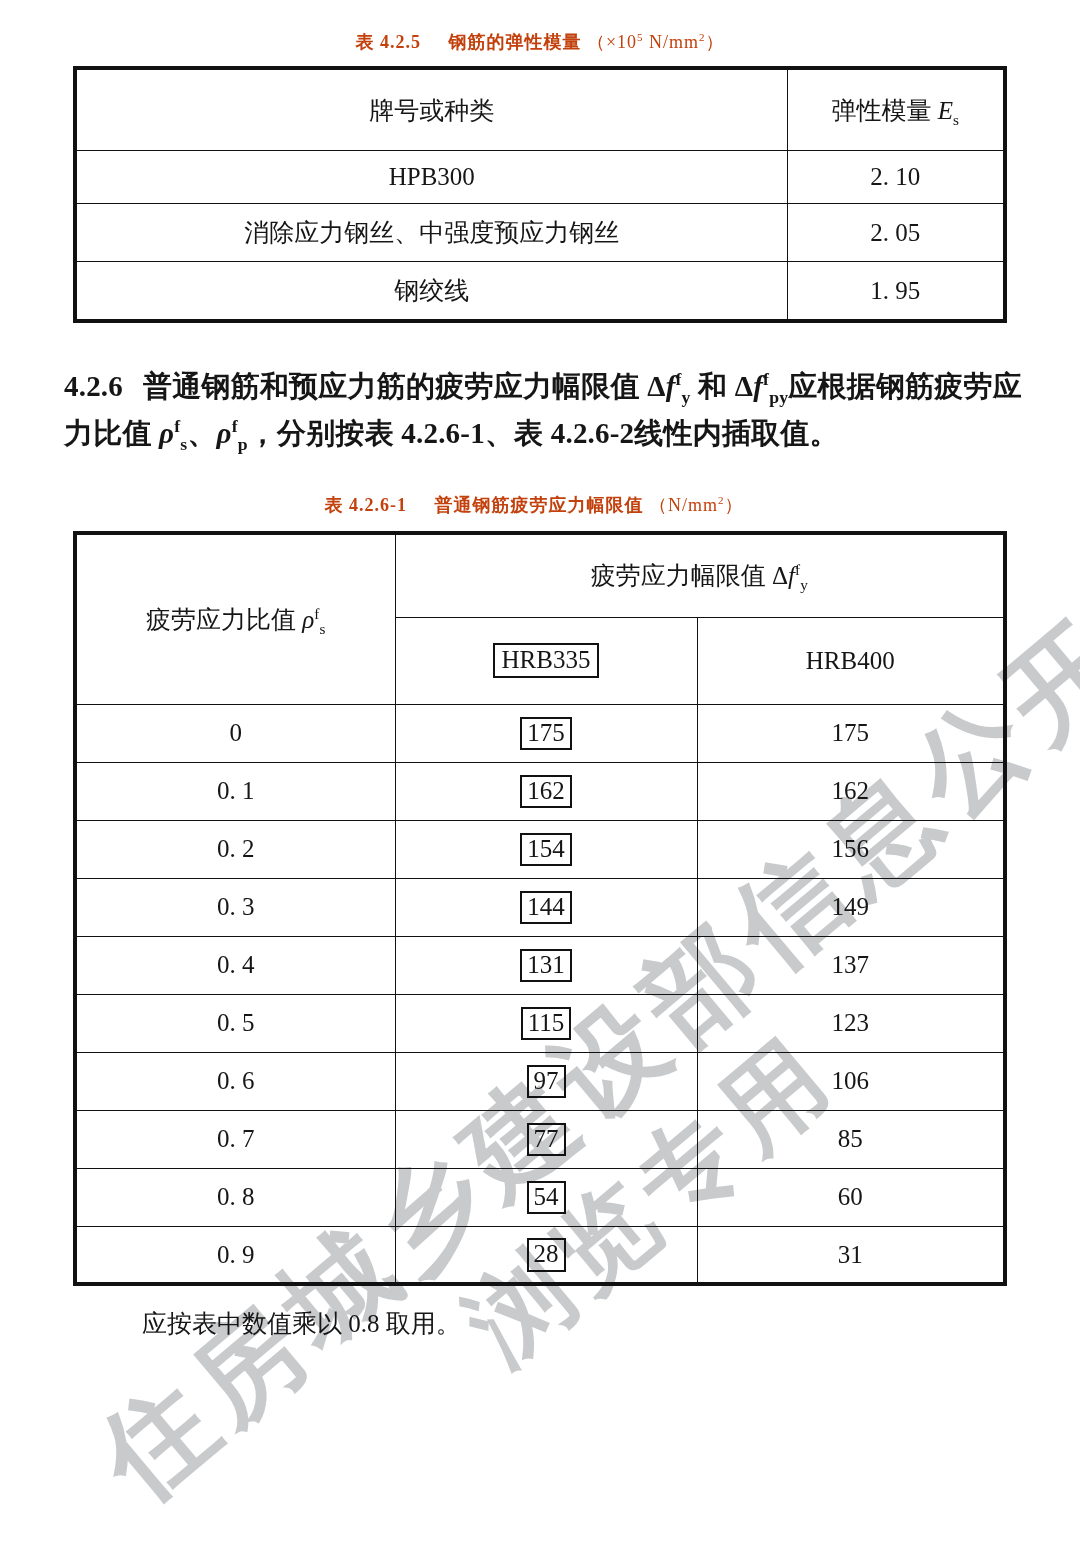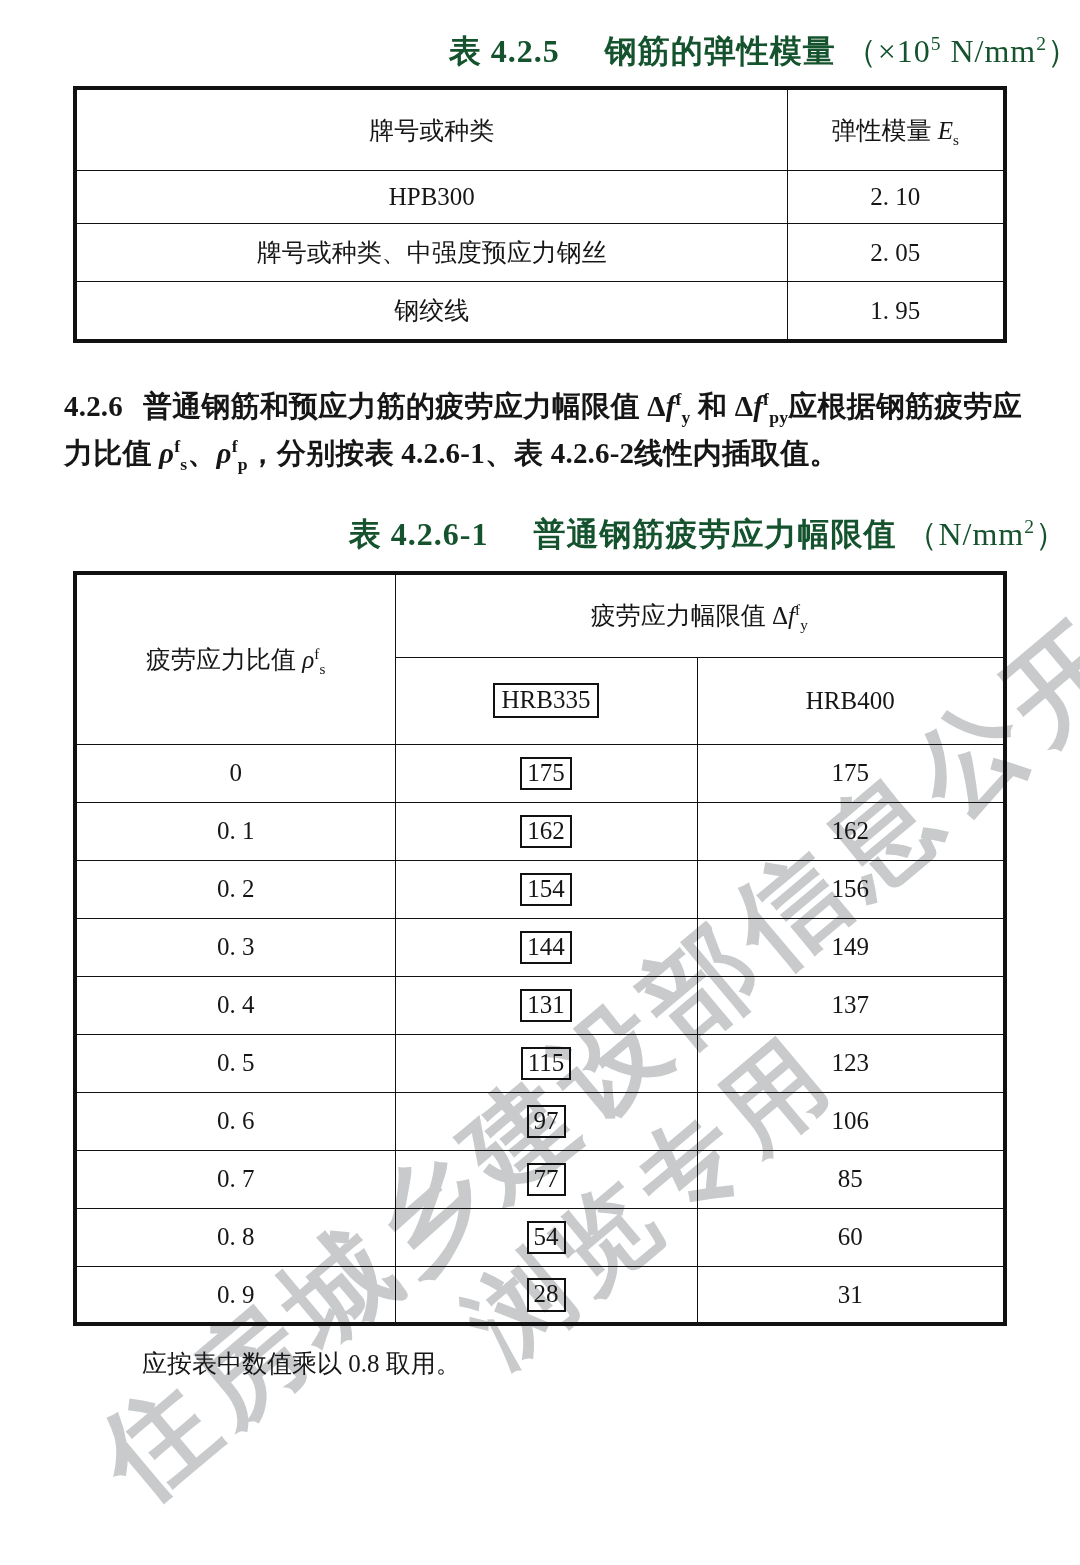--- a/index.html
+++ b/index.html
@@ -49,25 +49,25 @@
   }
 
   
   .page {
     position: relative;
     z-index: 10;
     padding: 0;
   }
 
   .caption {
-    text-align: right;
+    text-align: center;
     font-weight: 700;
-    font-size: 32px;
+    font-size: 18px;
     letter-spacing: 1px;
-    color: #14532d;
+    color: #c2410c;
   }
   .caption .num { font-family: "Liberation Serif", serif; }
   .cap1 { margin: 30px 0 12px 0; }
   .cap2 { margin: 0 12px 14px 0; }
 
   sup, sub {
     font-size: 61%;
     line-height: 0;
   }
   sup { vertical-align: super; }
@@ -190,21 +190,21 @@
         <td class="hdr">牌号或种类</td>
         <td class="hdr">
           <span>弹性模量 </span><span class="mathvar">E</span><sub>s</sub>
         </td>
       </tr>
       <tr>
         <td>HPB300</td>
         <td>2. 10</td>
       </tr>
       <tr>
-        <td>牌号或种类、中强度预应力钢丝</td>
+        <td>消除应力钢丝、中强度预应力钢丝</td>
         <td>2. 05</td>
       </tr>
       <tr>
         <td>钢绞线</td>
         <td>1. 95</td>
       </tr>
     </tbody>
   </table>
 
   <div class="para">

